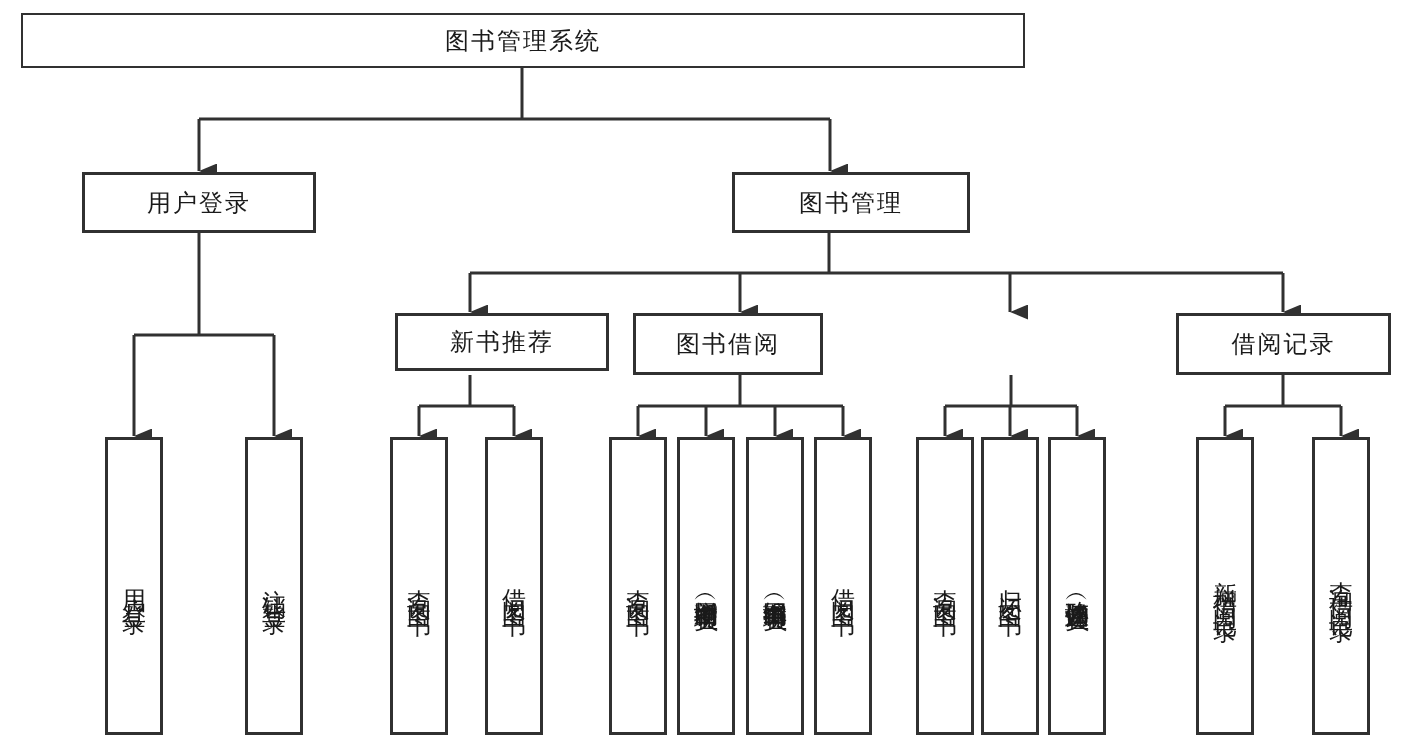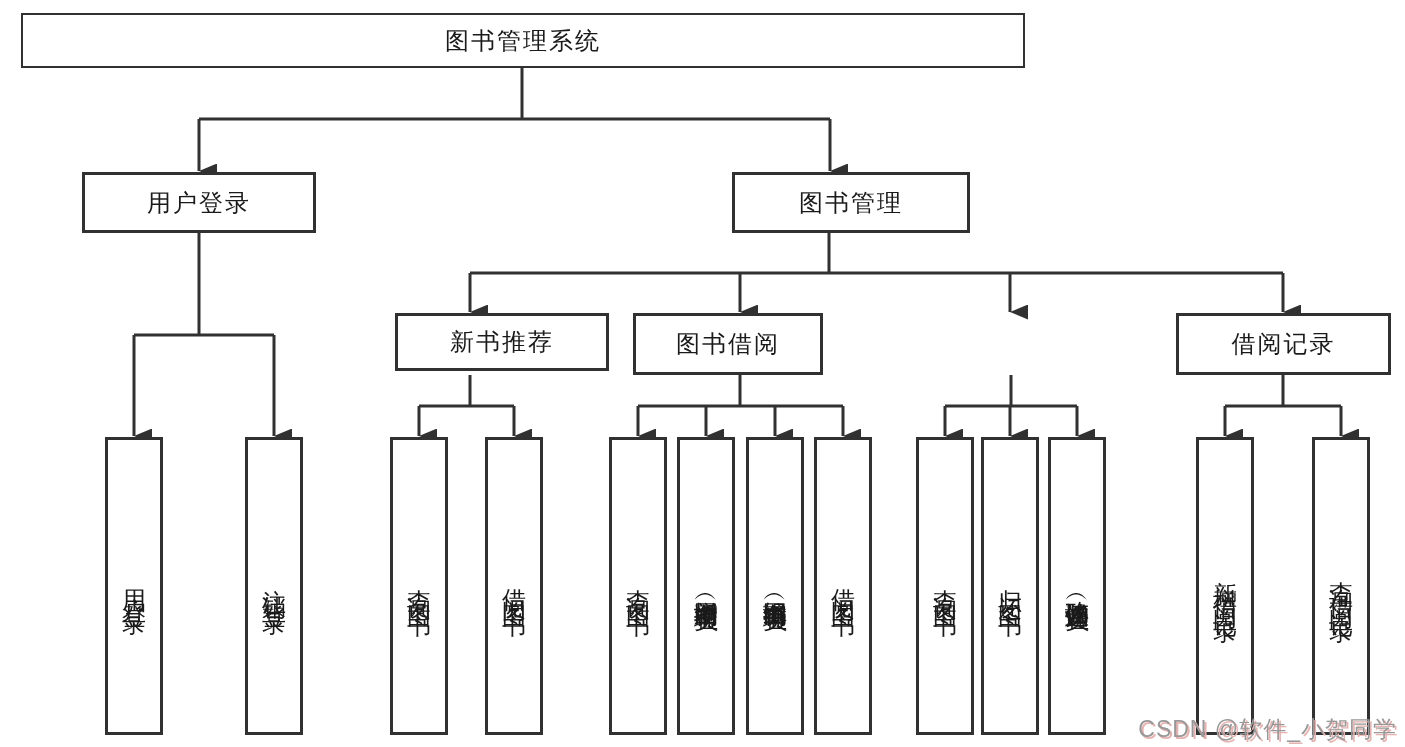--- a/index.html
+++ b/index.html
@@ -138,14 +138,13 @@
     <span class="v-label">确认归还（管理员）</span>
   </div>
 
   <div class="box leaf" style="left:1196px;top:437px;width:58px;height:298px;">
     <span class="v-label">新增借阅记录</span>
   </div>
   <div class="box leaf" style="left:1312px;top:437px;width:58px;height:298px;">
     <span class="v-label">查询借阅记录</span>
   </div>
 
-  <div class="watermark">CSDN @软件_小贺同学</div>
 </div>
 
 </body></html>

